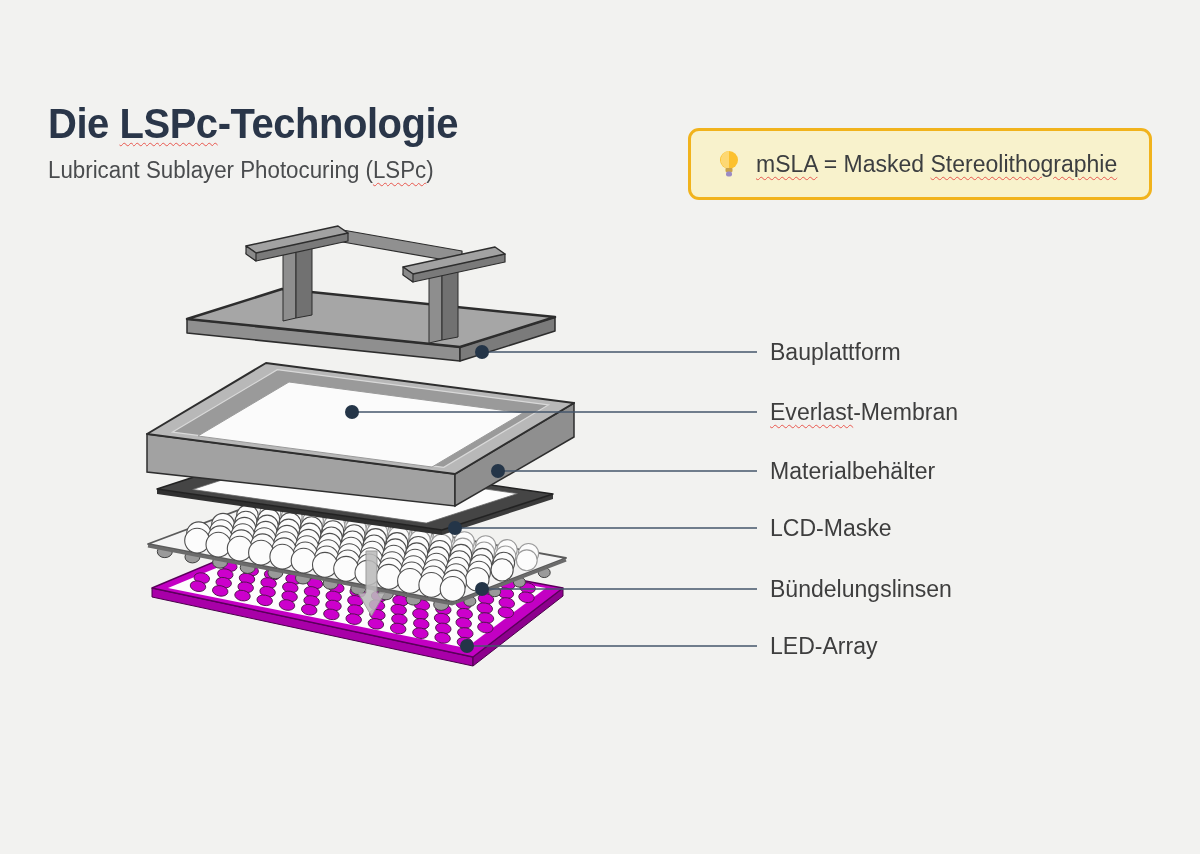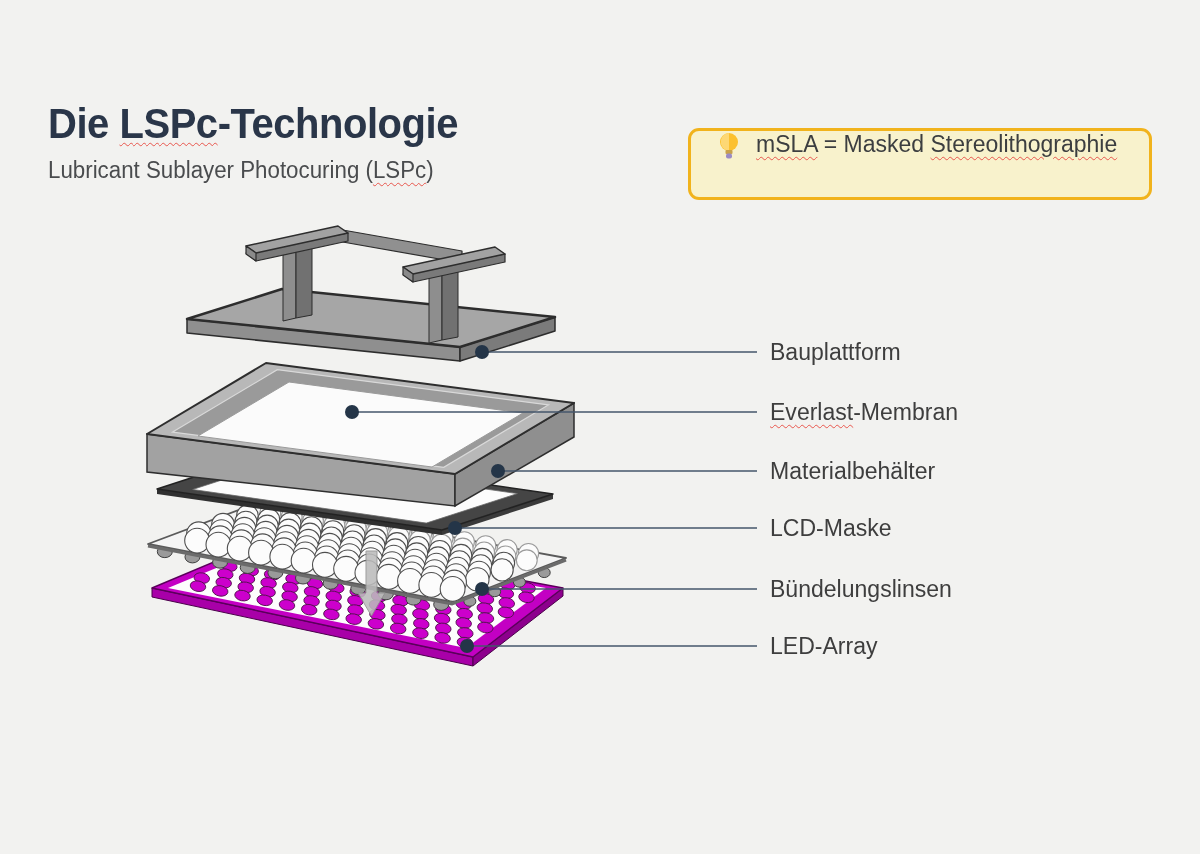--- a/index.html
+++ b/index.html
@@ -30,21 +30,21 @@
   }
   #subtitle{
     left:48px;top:157px;
     font-size:23px;color:#4a4c4e;
     transform:scaleX(0.97);transform-origin:left top;
   }
   #infobox{
     left:688px;top:128px;width:464px;height:72px;
     background:#f8f2cc;border:3px solid #f1b31c;border-radius:11px;
     box-sizing:border-box;
-    display:flex;align-items:flex-start;gap:15px;padding-left:26px;
+    display:flex;align-items:center;gap:15px;padding-left:26px;
     font-size:23px;color:#3c3e40;
   }
   .part-label{
     left:770px;
     font-size:23.5px;color:#3e3e3e;line-height:28px;
     transform:translateY(-50%) scaleX(0.98);transform-origin:left center;
   }
 </style>
 </head>
 <body style="background: rgb(242, 242, 240);">

